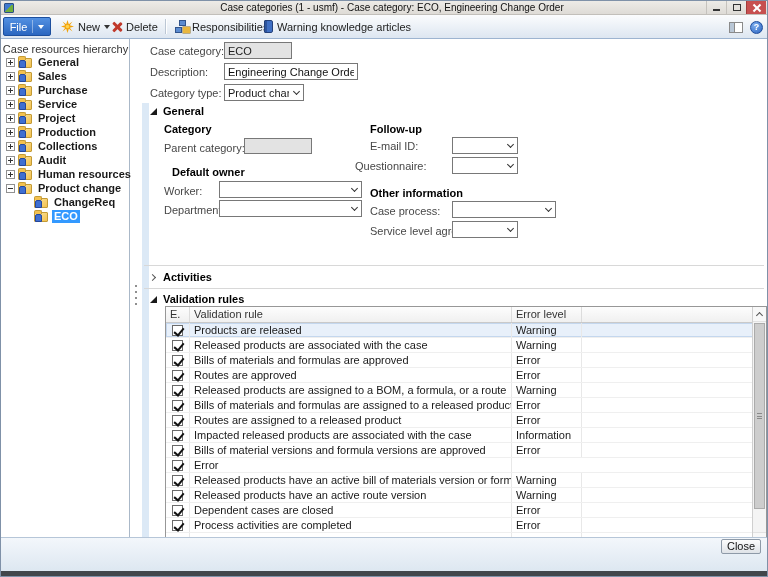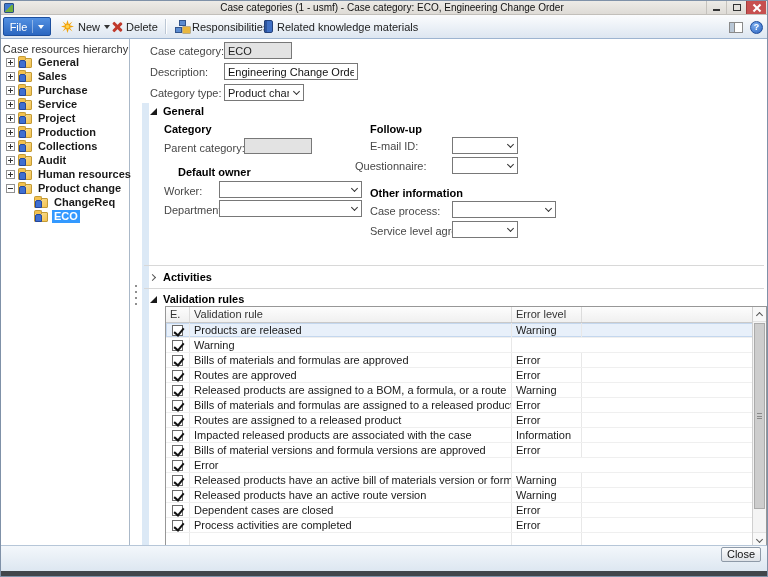--- a/index.html
+++ b/index.html
@@ -125,21 +125,21 @@
   .chv-down-s { width:5px; height:5px; border-right:1px solid #555; border-bottom:1px solid #555; transform:rotate(45deg); margin-bottom:2px; }
   .sb-thumb { position:absolute; left:1px; right:1px; top:16px; height:186px; background:#cdcdcd; border:1px solid #ababab; }
   .sb-thumb::after { content:""; position:absolute; left:2px; right:2px; top:50%; margin-top:-3px; height:6px;
     background:repeating-linear-gradient(#8a8a8a 0 1px, transparent 1px 2.5px); }
 
   .h-splitter { position:absolute; left:1px; right:1px; bottom:22px; height:5px; background:#fff; }
   .grip-h { position:absolute; left:458px; top:2px; width:16px; height:2px;
     background:repeating-linear-gradient(90deg,#8f8f8f 0 2px, transparent 2px 5px); }
 
   
-  .footer { position:absolute; left:0; right:0; bottom:5px; height:26px;
+  .footer { position:absolute; left:0; right:0; bottom:5px; height:34px;
     background:linear-gradient(#f3f7fb,#dde7f1); border-top:1px solid #b6c6d8; }
   .close-btn { position:absolute; right:6px; top:1px; width:40px; height:15px; border:1px solid #8e9aa8; border-radius:2px;
     background:linear-gradient(#fcfcfc,#dfe3e8); font-family:"Liberation Sans",sans-serif; font-size:11px; line-height:13px; text-align:center; color:#111; }
   .taskbar { position:absolute; left:0; right:0; bottom:0; height:5px; background:#42464b; }
 </style>
 </head>
 <body>
 
 <div class="window">
 
@@ -177,21 +177,21 @@
       <span class="icon-x"></span>
       <span>Delete</span>
     </div>
     <div class="tb-sep" style="left:164px;"></div>
     <div class="tb-item" style="left:171px;">
       <span class="icon-org"></span>
       <span>Responsibilities</span>
     </div>
     <div class="tb-item" style="left:260px;">
       <span class="icon-book"></span>
-      <span>Related knowledge materials</span>
+      <span>Warning knowledge articles</span>
     </div>
     <div class="tb-right">
       <span class="icon-layout"></span>
       <span class="icon-help">?</span>
     </div>
   </div>
 
   <div class="content">
 
     <div class="tree-panel">
@@ -281,21 +281,21 @@
 
       <div class="sec-header" style="left:8px; top:66px;">
         <span class="tri-exp"></span>
         <span>General</span>
       </div>
 
       <span class="group-title" style="left:22px; top:84px;">Category</span>
       <span class="flabel" style="left:22px; top:103px;">Parent category:</span>
       <input class="ftext" style="left: 102px; top: 99px; width: 68px; height: 16px;" disabled="">
 
-      <span class="group-title" style="left:36px; top:127px;">Default owner</span>
+      <span class="group-title" style="left:30px; top:127px;">Default owner</span>
       <span class="flabel" style="left:22px; top:146px;">Worker:</span>
       <div class="combo" style="left:77px; top:142px; width:143px;">
         <span class="val"></span>
         <span class="btn">
             <span class="chv-down"></span>
           </span>
       </div>
       <span class="flabel" style="left:22px; top:165px;">Department:</span>
       <div class="combo" style="left:77px; top:161px; width:143px;">
         <span class="val"></span>
@@ -361,20 +361,21 @@
                 <span class="cb"></span>
               </div>
               <div class="tc">Products are released</div>
               <div class="tc">Warning</div>
               <div class="tc"></div>
             </div>
             <div class="trow">
               <div class="tc c1">
                 <span class="cb"></span>
               </div>
+              <div class="tc">Released products are associated with the case</div>
               <div class="tc">Warning</div>
               <div class="tc"></div>
             </div>
             <div class="trow">
               <div class="tc c1">
                 <span class="cb"></span>
               </div>
               <div class="tc">Bills of materials and formulas are approved</div>
               <div class="tc">Error</div>
               <div class="tc"></div>

